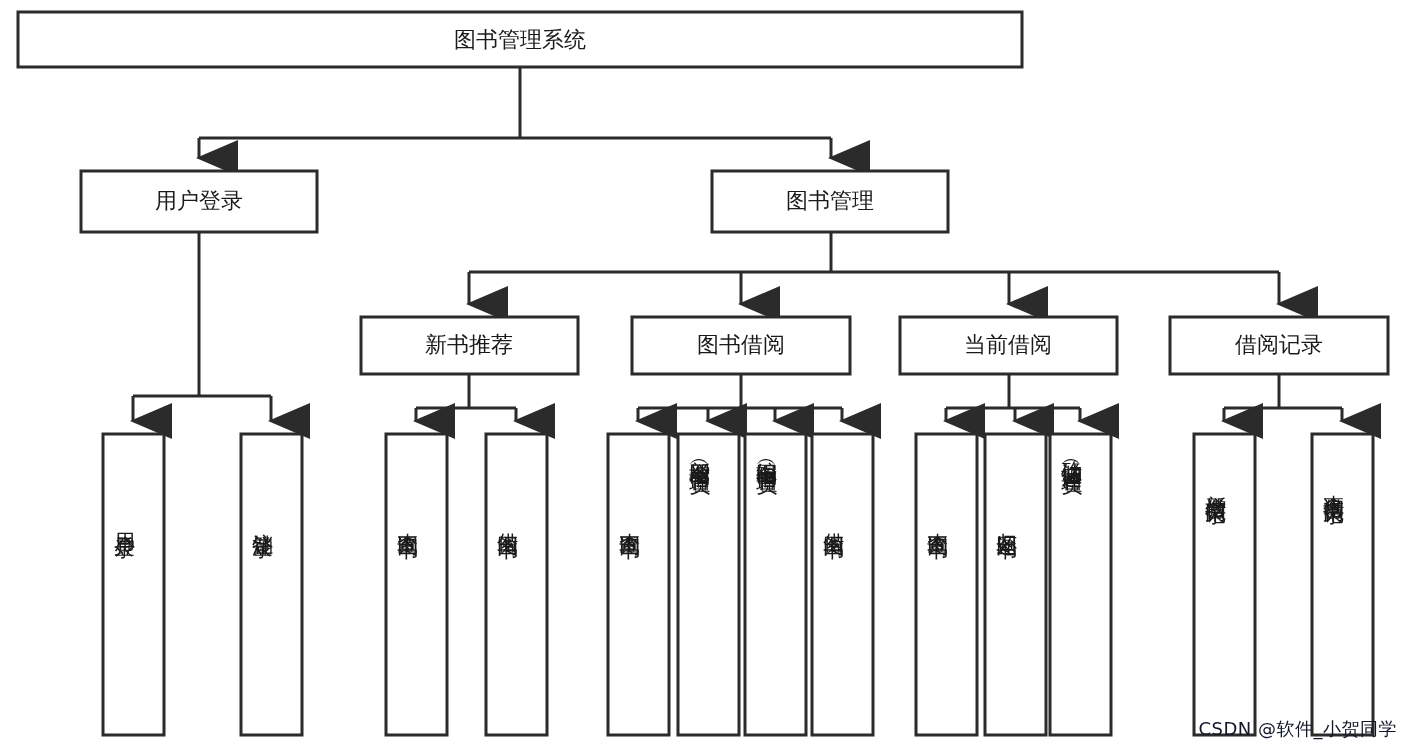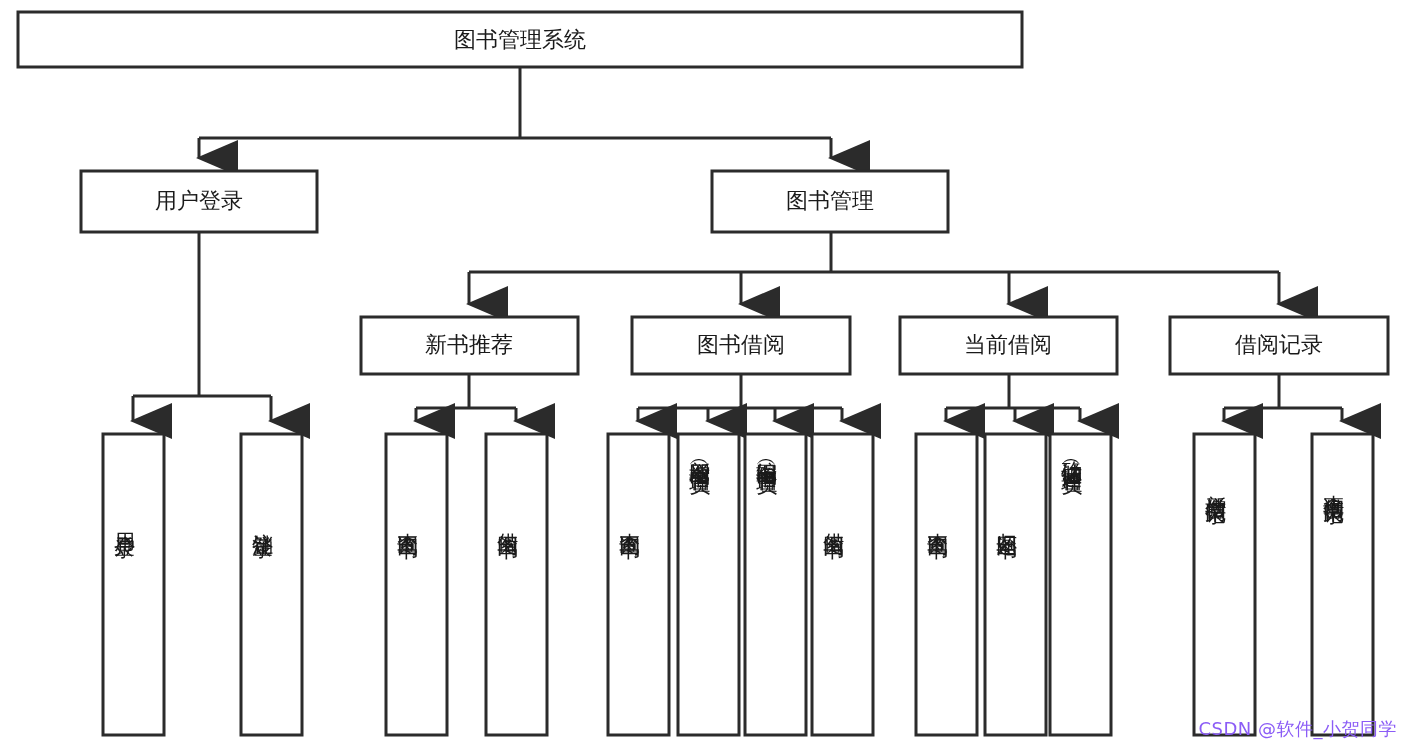--- a/index.html
+++ b/index.html
@@ -60,21 +60,21 @@
     white-space: nowrap;
     text-align: start;
     pointer-events: none;
   }
   .watermark {
     position: absolute;
     right: 8px;
     bottom: 6px;
     font-family: "DejaVu Sans", "Liberation Sans", sans-serif;
     font-size: 18px;
-    color: #8b5cf6;
+    color: #0f172a;
     white-space: nowrap;
     letter-spacing: 0.5px;
   }
 </style>
 </head>
 <body>
 
 <div id="diagram-root">
 
   <svg class="diagram" viewBox="0 0 1405 747">

